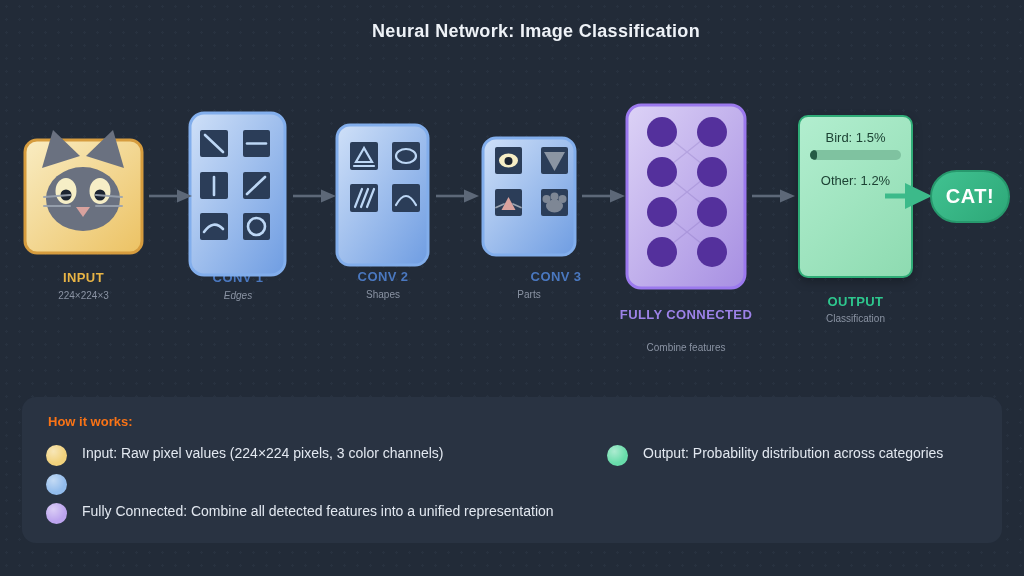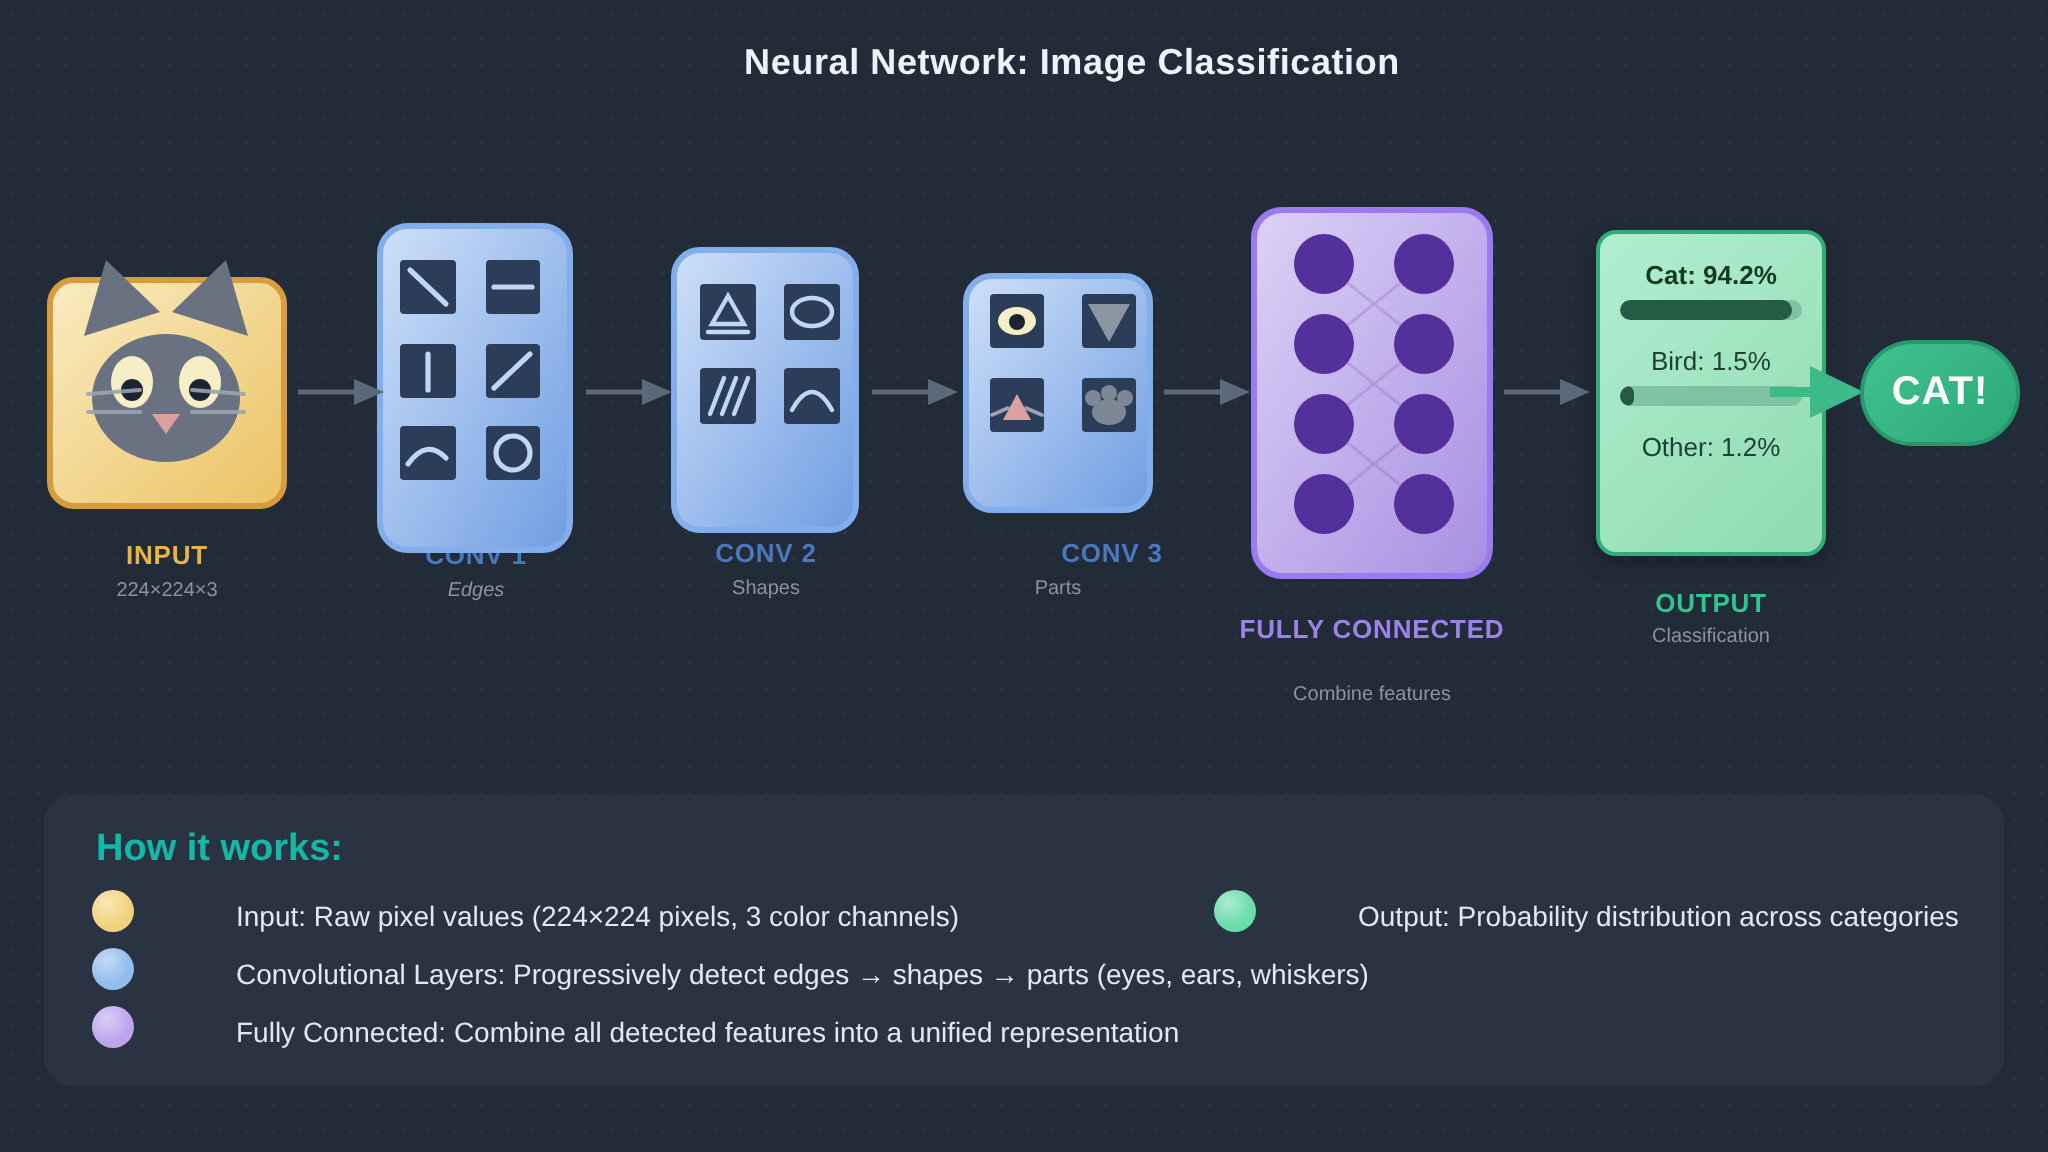--- a/index.html
+++ b/index.html
@@ -42,22 +42,22 @@
     border:2.5px solid #27996d; border-radius:27px; box-sizing:border-box;
     display:flex; align-items:center; justify-content:center;
     color:#ffffff; font-weight:bold; font-size:20px; letter-spacing:.5px; z-index:4;
   }
 
   
   .panel{
     position:absolute; left:22px; top:397px; width:980px; height:146px;
     background:#293342; border-radius:14px; z-index:1;
   }
-  .panel-heading{position:absolute; left:26px; top:17px; font-size:19px; font-weight:bold; color:#14b8a6;}
-  .legend-item{position:absolute; height:21px; display:flex; align-items:flex-end;gap:36px;}
+  .panel-heading{position:absolute; left:26px; top:17px; font-size:13px; font-weight:bold; color:#f97316;}
+  .legend-item{position:absolute; height:21px; display:flex; align-items:flex-start;}
   .legend-dot{width:21px; height:21px; border-radius:50%; margin-right:15px; flex:0 0 auto;}
   .legend-text{font-size:14px; color:#e2e8f0; white-space:nowrap;}
 </style>
 </head>
 <body>
 
 <div class="canvas">
 
   <div class="title">Neural Network: Image Classification</div>
 
@@ -187,26 +187,20 @@
         <circle cx="87" cy="109" r="15"></circle>
       <circle cx="37" cy="149" r="15"></circle>
         <circle cx="87" cy="149" r="15"></circle>
     </g>
   </svg>
   <div class="stage-label lbl-purple" style="left:617px; top:307px; width:138px; line-height:16px;">FULLY CONNECTED</div>
   <div class="stage-sub" style="left:617px; top:342px; width:138px;">Combine features</div>
 
   <div class="output-box">
     <div class="prob-row">
-      <div class="prob-label bold">Cat: 94.2%</div>
-      <div class="prob-track">
-        <div class="prob-fill" style="width: 94.2%;"></div>
-      </div>
-    </div>
-    <div class="prob-row">
       <div class="prob-label">Bird: 1.5%</div>
       <div class="prob-track">
         <div class="prob-fill" style="width: 7.5%;"></div>
       </div>
     </div>
     <div class="prob-row">
       <div class="prob-label">Other: 1.2%</div>
     </div>
   </div>
   <div class="stage-label lbl-green" style="left:798px; top:295px; width:115px;">OUTPUT</div>
@@ -242,21 +236,20 @@
 
   <div class="panel">
     <div class="panel-heading">How it works:</div>
 
     <div class="legend-item" style="left:24px; top:48px;">
       <div class="legend-dot" style="background: radial-gradient(circle at 35% 30%, rgba(255, 255, 255, 0.45), rgba(255, 255, 255, 0) 60%), rgb(241, 210, 124);"></div>
       <div class="legend-text">Input: Raw pixel values (224×224 pixels, 3 color channels)</div>
     </div>
     <div class="legend-item" style="left:24px; top:77px;">
       <div class="legend-dot" style="background: radial-gradient(circle at 35% 30%, rgba(255, 255, 255, 0.45), rgba(255, 255, 255, 0) 60%), rgb(146, 188, 236);"></div>
-      <div class="legend-text">Convolutional Layers: Progressively detect edges → shapes → parts (eyes, ears, whiskers)</div>
     </div>
     <div class="legend-item" style="left:24px; top:106px;">
       <div class="legend-dot" style="background: radial-gradient(circle at 35% 30%, rgba(255, 255, 255, 0.45), rgba(255, 255, 255, 0) 60%), rgb(188, 164, 238);"></div>
       <div class="legend-text">Fully Connected: Combine all detected features into a unified representation</div>
     </div>
     <div class="legend-item" style="left:585px; top:48px;">
       <div class="legend-dot" style="background: radial-gradient(circle at 35% 30%, rgba(255, 255, 255, 0.45), rgba(255, 255, 255, 0) 60%), rgb(104, 220, 170);"></div>
       <div class="legend-text">Output: Probability distribution across categories</div>
     </div>
   </div>

